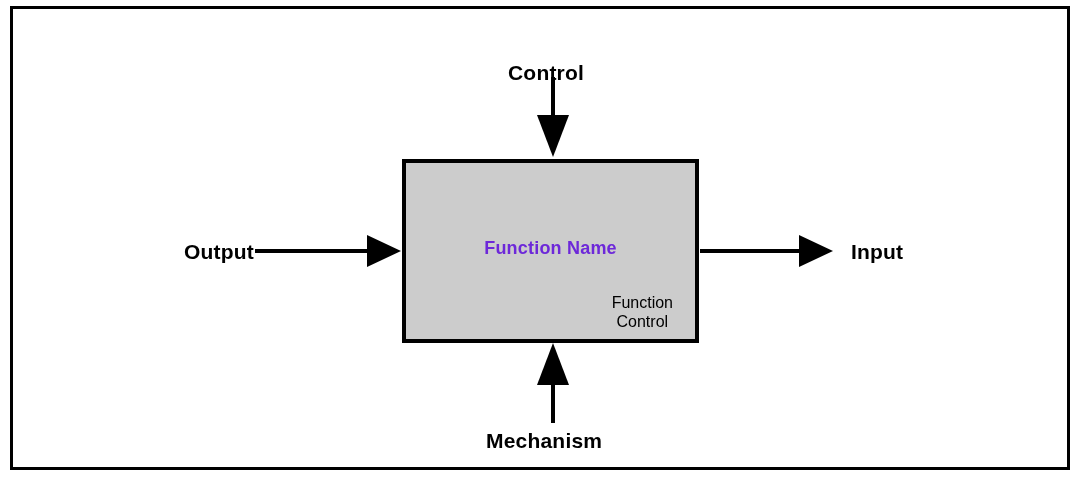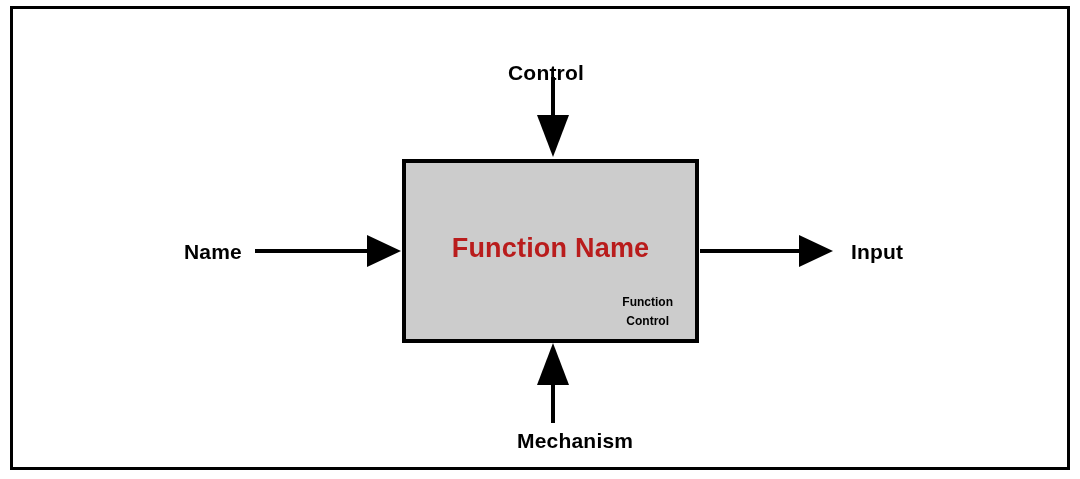--- a/index.html
+++ b/index.html
@@ -36,33 +36,33 @@
     background: #cccccc;
     border: 4px solid #000000;
     box-sizing: border-box;
   }
   #function-name {
     position: absolute;
     left: 0;
     top: 70px;
     width: 100%;
     text-align: center;
-    font-size: 27px;
+    font-size: 18px;
     font-weight: bold;
-    color: #b91c1c;
+    color: #6d28d9;
     letter-spacing: 0.2px;
     line-height: 30px;
   }
   #function-number {
     position: absolute;
     right: 22px;
     bottom: 8px;
     text-align: center;
-    font-size: 12px;
-    font-weight: bold;
+    font-size: 16px;
+    font-weight: normal;
     color: #000000;
     line-height: 19px;
   }
   
   .hline {
     position: absolute;
     height: 4px;
     background: #000000;
   }
   .vline {
@@ -99,21 +99,21 @@
     font-size: 21px;
     font-weight: bold;
     color: #000000;
     white-space: nowrap;
     letter-spacing: 0.2px;
   }
   
   #label-input     { left: 171px; top: 231px; }
   #label-output    { left: 838px; top: 231px; }
   #label-control   { left: 495px; top: 52px;  }
-  #label-mechanism { left: 473px; top: 420px; margin-left: 31px; }
+  #label-mechanism { left: 473px; top: 420px; }
 
   #line-input   { left: 242px; top: 240px; width: 116px; }
   #arrow-input  { left: 354px; top: 226px; }
 
   #line-output  { left: 687px; top: 240px; width: 100px; }
   #arrow-output { left: 786px; top: 226px; }
 
   #line-control  { left: 538px; top: 68px; height: 42px; }
   #arrow-control { left: 524px; top: 106px; }
 
@@ -124,21 +124,21 @@
 <body>
 
 <div id="canvas">
 
   <div id="outer-frame">
 
     <div class="label" id="label-control">Control</div>
     <div class="vline" id="line-control"></div>
     <div class="arrow-down" id="arrow-control"></div>
 
-    <div class="label" id="label-input">Name</div>
+    <div class="label" id="label-input">Output</div>
     <div class="hline" id="line-input"></div>
     <div class="arrow-right" id="arrow-input"></div>
 
     <div class="hline" id="line-output"></div>
     <div class="arrow-right" id="arrow-output"></div>
     <div class="label" id="label-output">Input</div>
 
     <div class="arrow-up" id="arrow-mechanism"></div>
     <div class="vline" id="line-mechanism"></div>
     <div class="label" id="label-mechanism">Mechanism</div>

